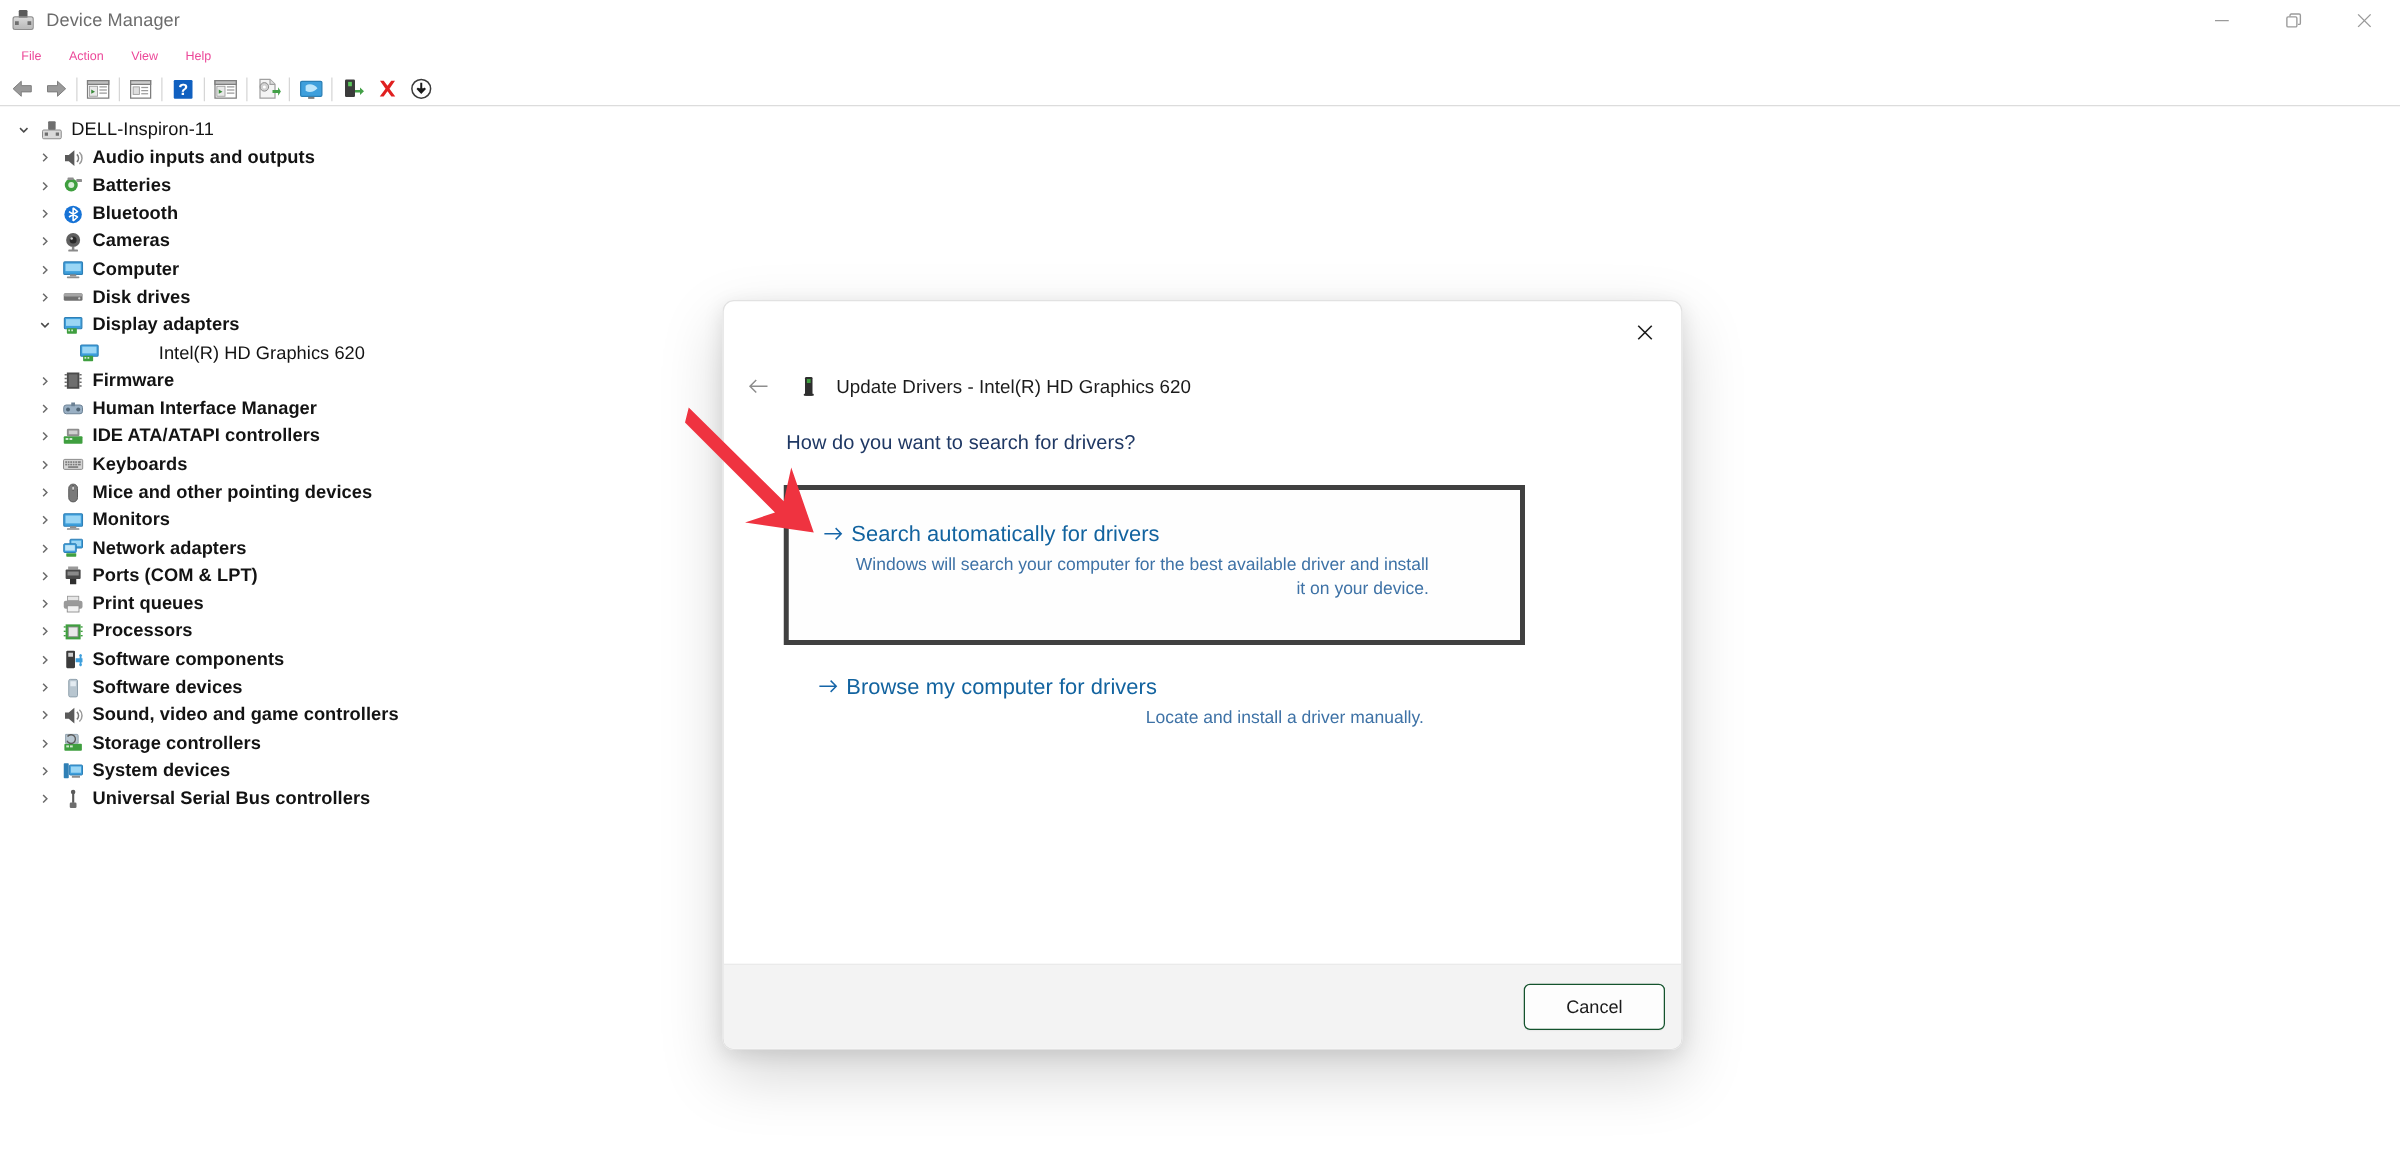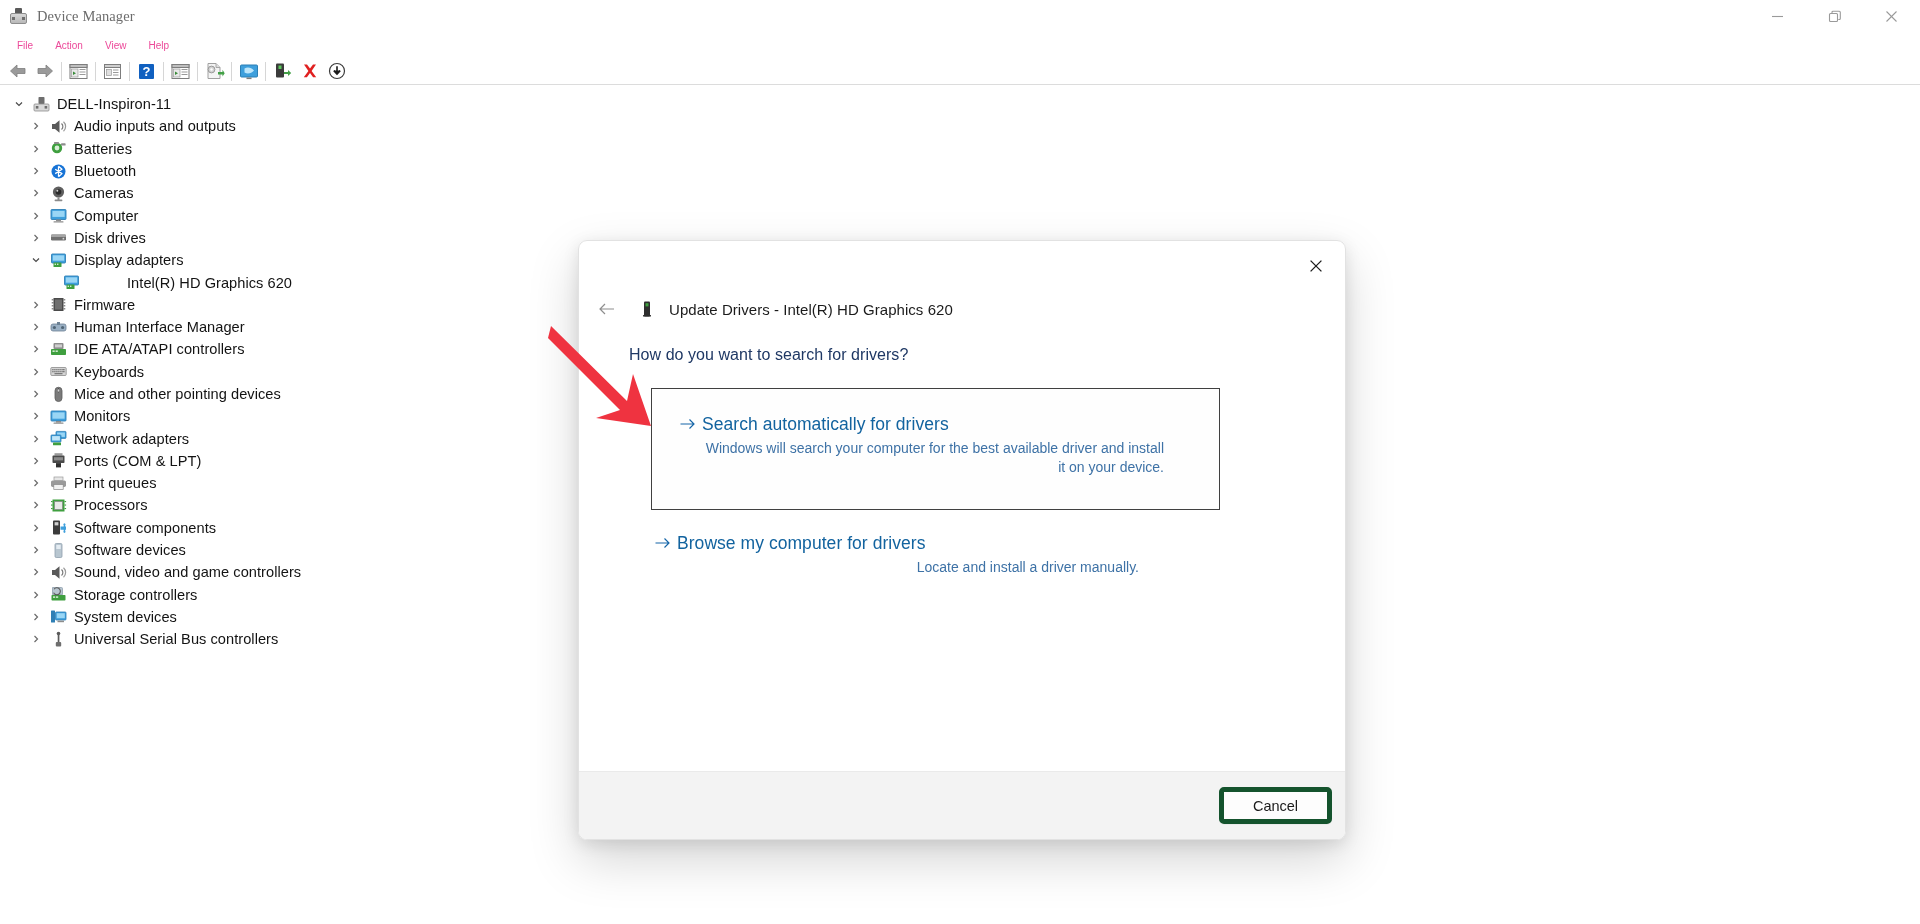--- a/index.html
+++ b/index.html
@@ -64,21 +64,20 @@
     background: #6f6f6f;
   }
   .app-icon .ai-dot1 { left: 3px; }
   .app-icon .ai-dot2 { left: 13px; }
 
   .title-text {
     font-size: 14.5px;
     color: #6c6c6c;
     letter-spacing: 0.1px;
     white-space: nowrap;
-    font-family: Liberation Serif, serif;
   }
 
   .win-controls {
     position: absolute;
     right: 0; top: 0;
     height: 33px;
     display: flex;
   }
   .win-btn {
     width: 57px;
@@ -181,21 +180,21 @@
     flex: 0 0 auto;
     margin-right: 5px;
   }
   .tree-row .tlabel {
     font-size: 14.6px;
     color: #131313;
     white-space: nowrap;
     letter-spacing: 0.05px;
   }
   .tree-row.lvl0 { padding-left: 8px; }
-  .tree-row.lvl1 { padding-left: 25px; }
+  .tree-row.lvl1 { padding-left: 25px; font-weight: bold; }
   .tree-row.lvl2 { padding-left: 60px; gap: 40px; }
 
   
   .dlg-shadow {
     position: absolute;
     left: 578px; top: 240px;
     width: 768px;
     height: 600px;
     border-radius: 9px;
     box-shadow: 0 20px 50px rgba(0,0,0,0.17), 0 4px 16px rgba(0,0,0,0.10);
@@ -268,25 +267,24 @@
   .options {
     position: absolute;
     left: 48px; top: 147px;
     width: 593px;
   }
   .option-card {
     padding: 22px 0 20px 0;
     box-sizing: border-box;
   }
   .option-card.highlight {
-    border: 1px solid #404040;
+    border: 4px solid #404040;
     background: #fefefe;
     padding: 24px 0 32px 0;
     min-height: 106px;
-    margin-left: 24px;
   }
   .opt-inner {
     display: flex;
     padding-left: 28px;
   }
   .opt-arrow {
     width: 22px;
     flex: 0 0 auto;
     color: #1565a8;
     font-size: 17px;
@@ -319,21 +317,21 @@
     box-sizing: border-box;
     display: flex;
     align-items: center;
     justify-content: flex-end;
     padding-right: 13px;
   }
   .cancel-btn {
     width: 113px;
     height: 37px;
     background: #fdfdfd;
-    border: 5px solid #14532d;
+    border: 1px solid #14532d;
     border-radius: 5px;
     display: flex;
     align-items: center;
     justify-content: center;
     font-size: 14.5px;
     color: #1b1b1b;
     box-sizing: border-box;
     box-shadow: 0 1px 0 rgba(0,0,0,0.035);
   }
 

